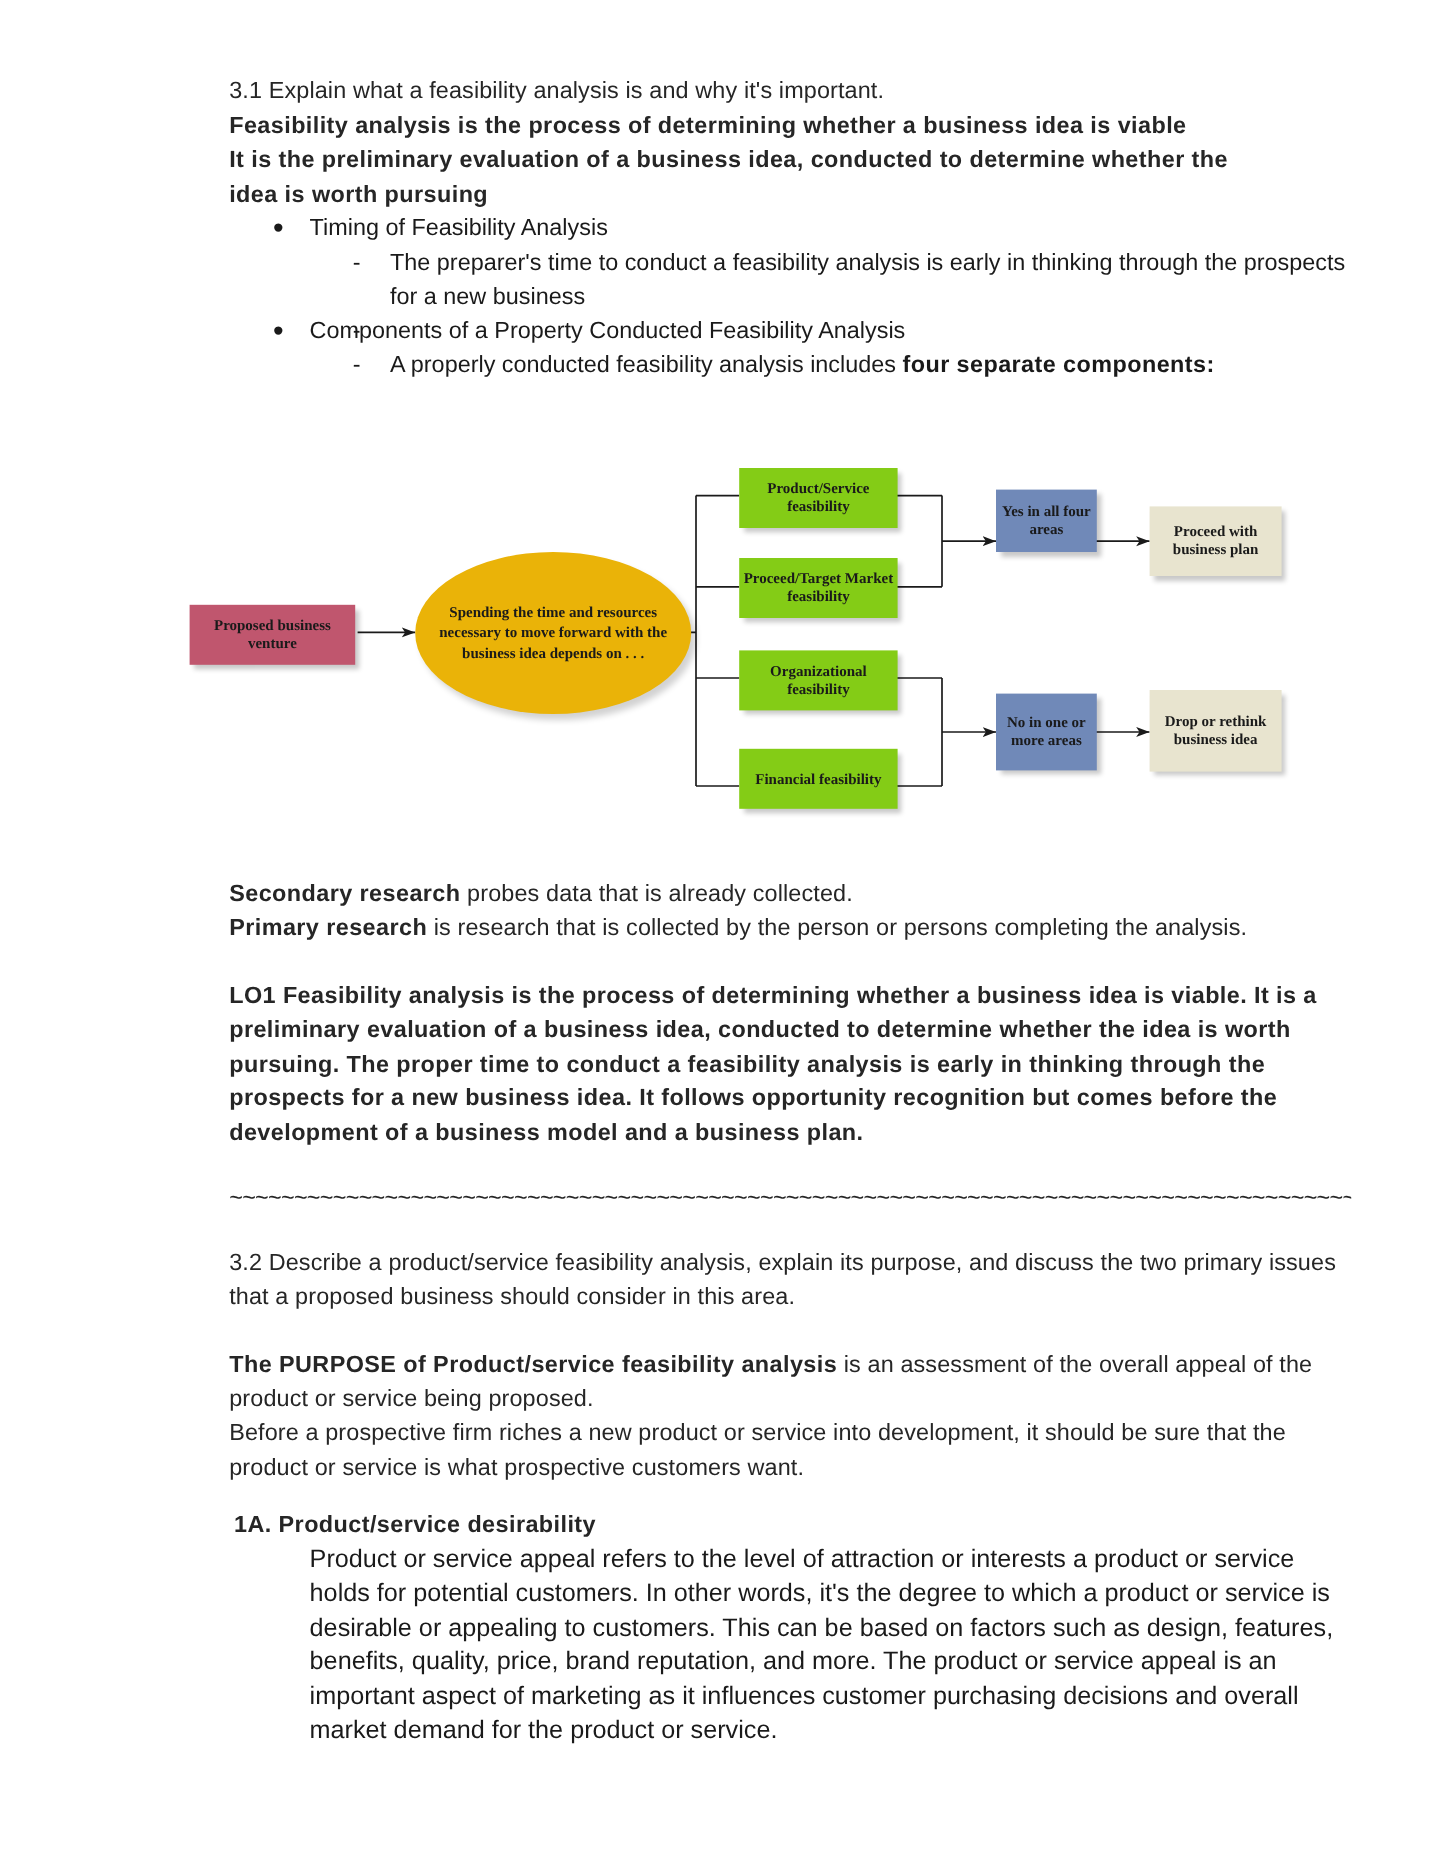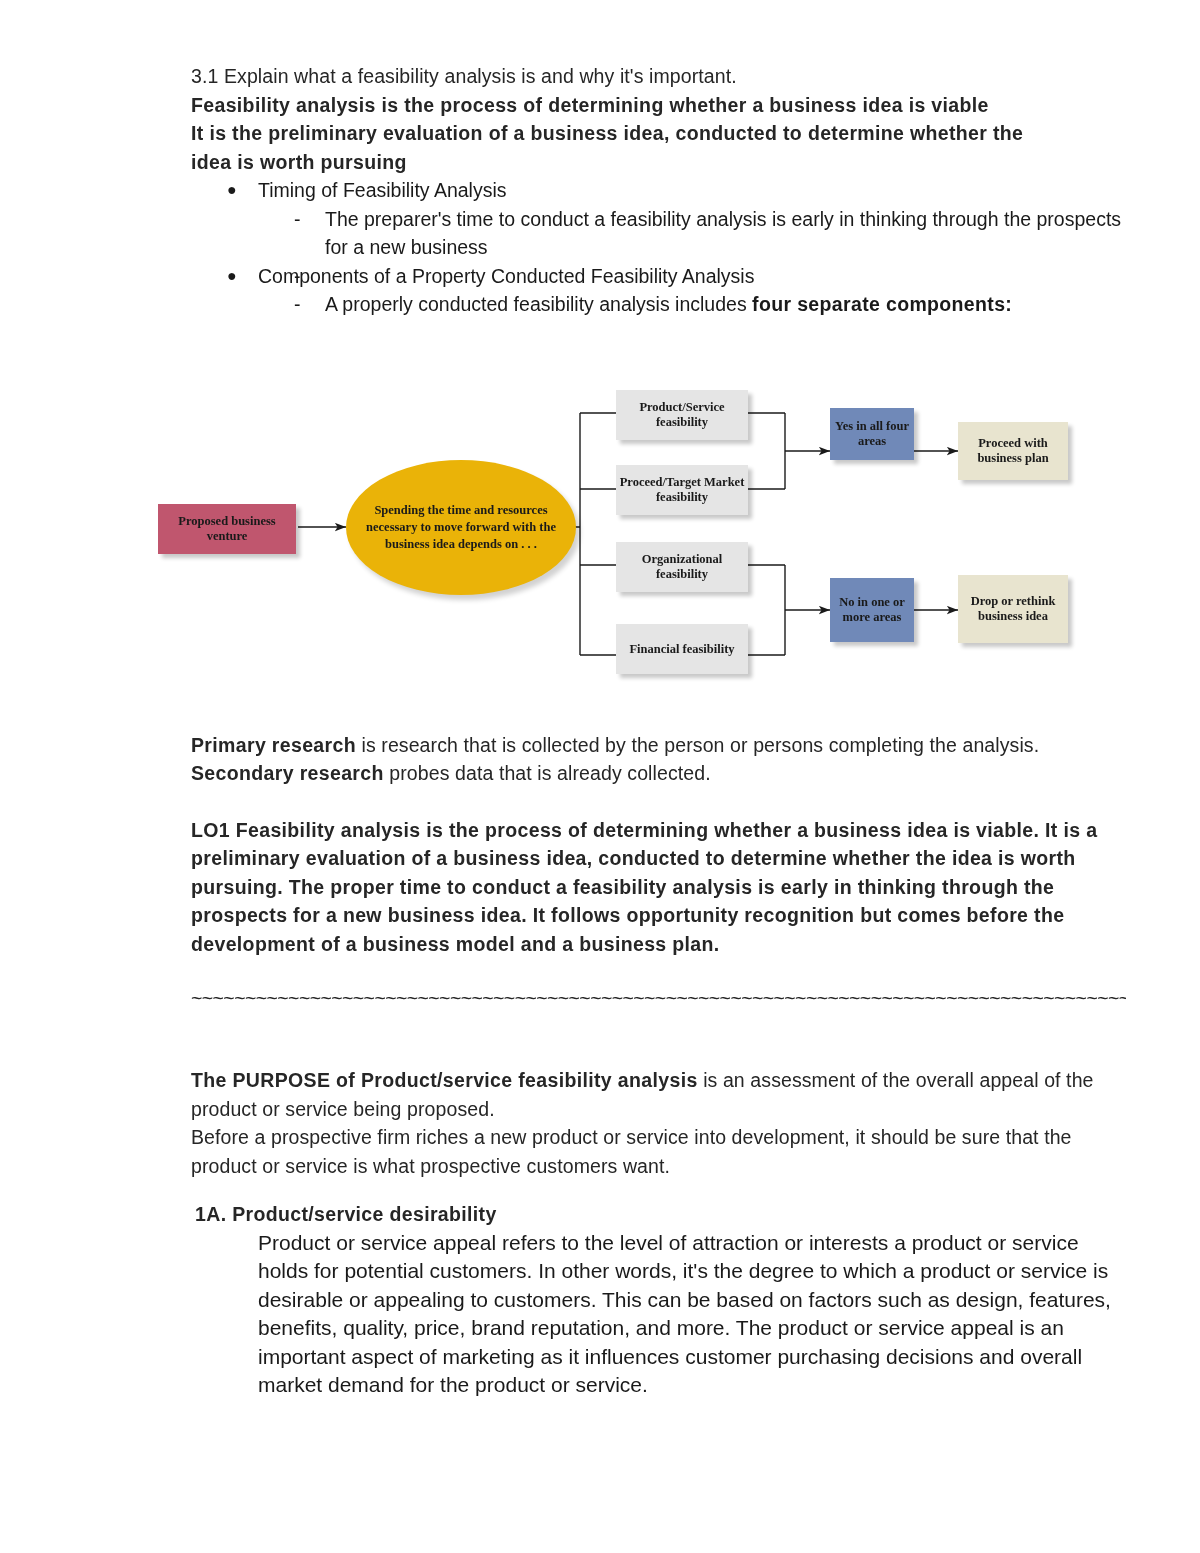--- a/index.html
+++ b/index.html
@@ -118,21 +118,21 @@
     text-align: center;
     font-family: "Liberation Serif", serif;
     font-size: 12.5px;
     line-height: 15px;
     color: #1a1a1a;
     font-weight: 600;
     box-shadow: 4px 4px 4px rgba(0,0,0,0.22);
     padding: 2px 3px;
   }
   .dg-venture { background: #c0566e; }
-  .dg-green   { background: #e5e5e5; }
+  .dg-green   { background: #84cc16; }
   .dg-blue    { background: #7089b8; }
   .dg-cream   { background: #e8e4cf; }
   .dg-ellipse {
     position: absolute;
     background: #eab308;
     border-radius: 50%;
     display: flex;
     align-items: center;
     justify-content: center;
     text-align: center;
@@ -178,34 +178,35 @@
           <li>
             <span class="dash">-</span>
             <span>A properly conducted feasibility analysis includes </span><b>four separate components:</b>
           </li>
         </ul>
       </li>
     </ul>
 
     <div style="height:412px"></div>
 
+    <div class="ln para"><b>Secondary research</b><span> probes data that is already collected.</span></div>
+
     <div class="ln para"><b>Primary research</b><span> is research that is collected by the person or persons completing the analysis.</span></div>
 
-    <div class="ln para"><b>Secondary research</b><span> probes data that is already collected.</span></div>
-
     <div class="spacer-28"></div>
 
     <div class="ln bold para">LO1 Feasibility analysis is the process of determining whether a business idea is viable. It is a preliminary evaluation of a business idea, conducted to determine whether the idea is worth pursuing. The proper time to conduct a feasibility analysis is early in thinking through the prospects for a new business idea. It follows opportunity recognition but comes before the development of a business model and a business plan.</div>
 
     <div class="spacer-28"></div>
 
     <div class="tilde-rule">~~~~~~~~~~~~~~~~~~~~~~~~~~~~~~~~~~~~~~~~~~~~~~~~~~~~~~~~~~~~~~~~~~~~~~~~~~~~~~~~~~~~~~~~~~~~~~~~~~~~~~~~~~~~~~~~</div>
 
     <div class="spacer-28"></div>
 
+    <div class="ln para">3.2 Describe a product/service feasibility analysis, explain its purpose, and discuss the two primary issues that a proposed business should consider in this area.</div>
 
     <div class="spacer-28"></div>
 
     <div class="ln para"><b>The PURPOSE of Product/service feasibility analysis</b><span> is an assessment of the overall appeal of the product or service being proposed.</span></div>
 
     <div class="ln para">Before a prospective firm riches a new product or service into development, it should be sure that the product or service is what prospective customers want.</div>
 
     <div class="spacer-20"></div>
 
     <div class="ln bold para" style="padding-left:4px">1A. Product/service desirability</div>

